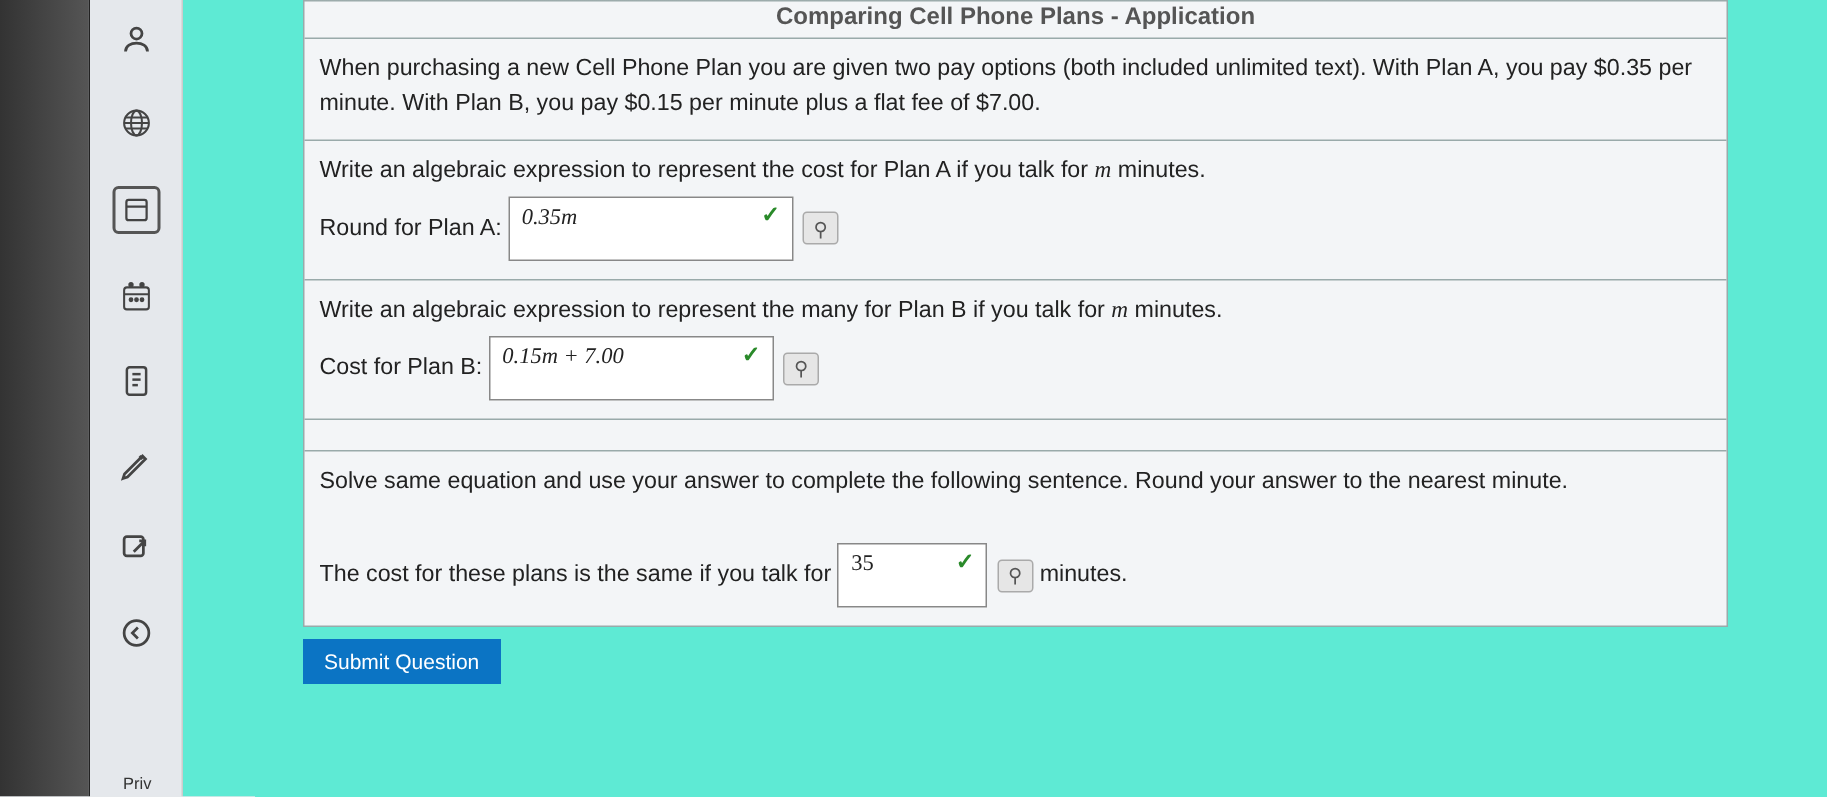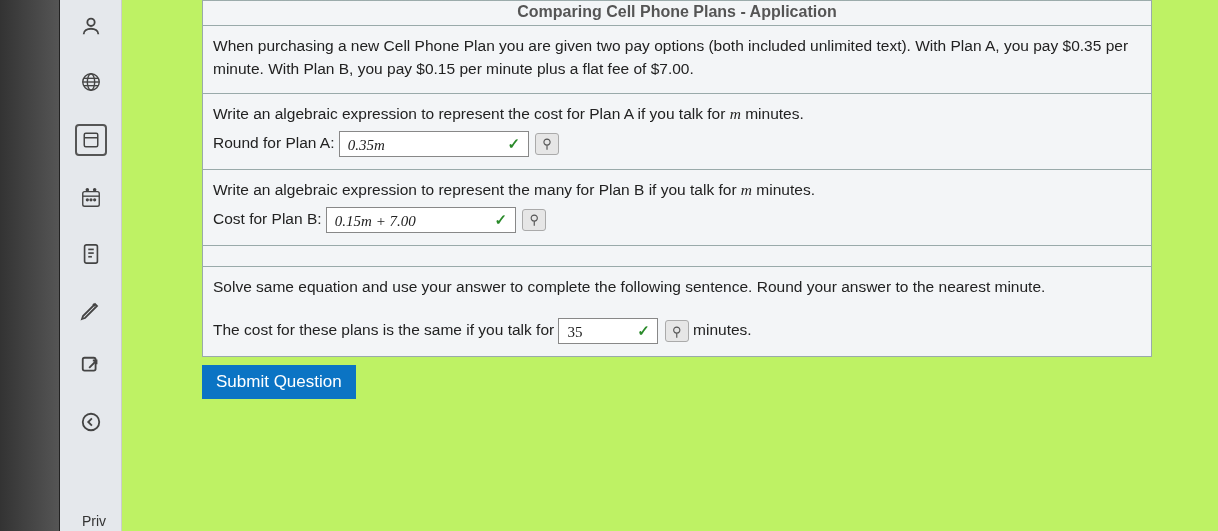--- a/index.html
+++ b/index.html
@@ -36,30 +36,30 @@
       font-size: 22px;
       cursor: pointer;
     }
     .sidebar-icon.boxed {
       border: 2px solid #555;
       border-radius: 4px;
       width: 32px;
       height: 32px;
     }
     .priv-label {
-      font-size: 14px;
+      font-size: 11px;
       color: #333;
       position: absolute;
       bottom: 2px;
       left: 82px;
     }
     .main {
       flex: 1;
       padding: 0 66px 20px 80px;
-      background: #bef264;
+      background: #5eead4;
       position: relative;
     }
     .question-box {
       border: 1px solid #9aa;
       background: #f3f5f7;
     }
     .title-row {
       text-align: center;
       font-size: 16px;
       color: #555;
@@ -84,21 +84,21 @@
     }
     .section:last-child { border-bottom: none; }
     .italic { }
     .math-var { font-style: italic; font-family: 'Times New Roman', serif; }
     .answer-box {
       display: inline-block;
       border: 1px solid #888;
       background: #fff;
       padding: 2px 8px;
       min-width: 140px;
-      height: 26px;
+      height: 43px;
       vertical-align: middle;
       font-family: 'Times New Roman', serif;
       font-size: 15px;
       position: relative;
     }
     .answer-box.wide { min-width: 260px; }
     .answer-box.narrow { min-width: 100px; }
     .answer-box.big { min-width: 190px; }
     .check-icon {
       display: inline-flex;
@@ -163,21 +163,21 @@
       left: 4px; top: 2px;
       border-left: 6px solid #20527e;
       border-top: 4px solid transparent;
       border-bottom: 4px solid transparent;
     }
     .submit-btn {
       background: #0b74c4;
       color: #fff;
       border: none;
       padding: 7px 14px;
-      font-size: 17px;
+      font-size: 14px;
       cursor: pointer;
       margin-top: 8px;
     }
     .row-inline { margin-top: 6px; }
   </style>
 </head>
 <body>
 
 <div class="left-edge"></div>
 
@@ -270,21 +270,21 @@
         <span class="answer-box big"><span class="math-var">0.15m + 7.00</span><span class="check-icon" style="position:absolute;right:4px;top:2px">✓</span></span>
         <span class="reset-btn">⚲</span>
       </div>
     </div>
 
     <div class="section">
     </div>
 
     <div class="section">
       <span>Solve same </span><span class="italic">equation</span><span> and use your answer to complete the following sentence. Round your answer to the nearest minute.</span>
-      <div style="margin-top:20px">
+      <div style="margin-top:30px">
         <span>The cost for these plans is the same if you talk for </span>
         <span class="answer-box narrow"><span>35</span><span class="check-icon" style="position:absolute;right:4px;top:2px">✓</span></span>
         <span class="reset-btn">⚲</span>
         <span> minutes.</span>
       </div>
     </div>
 
   </div>
 
 

